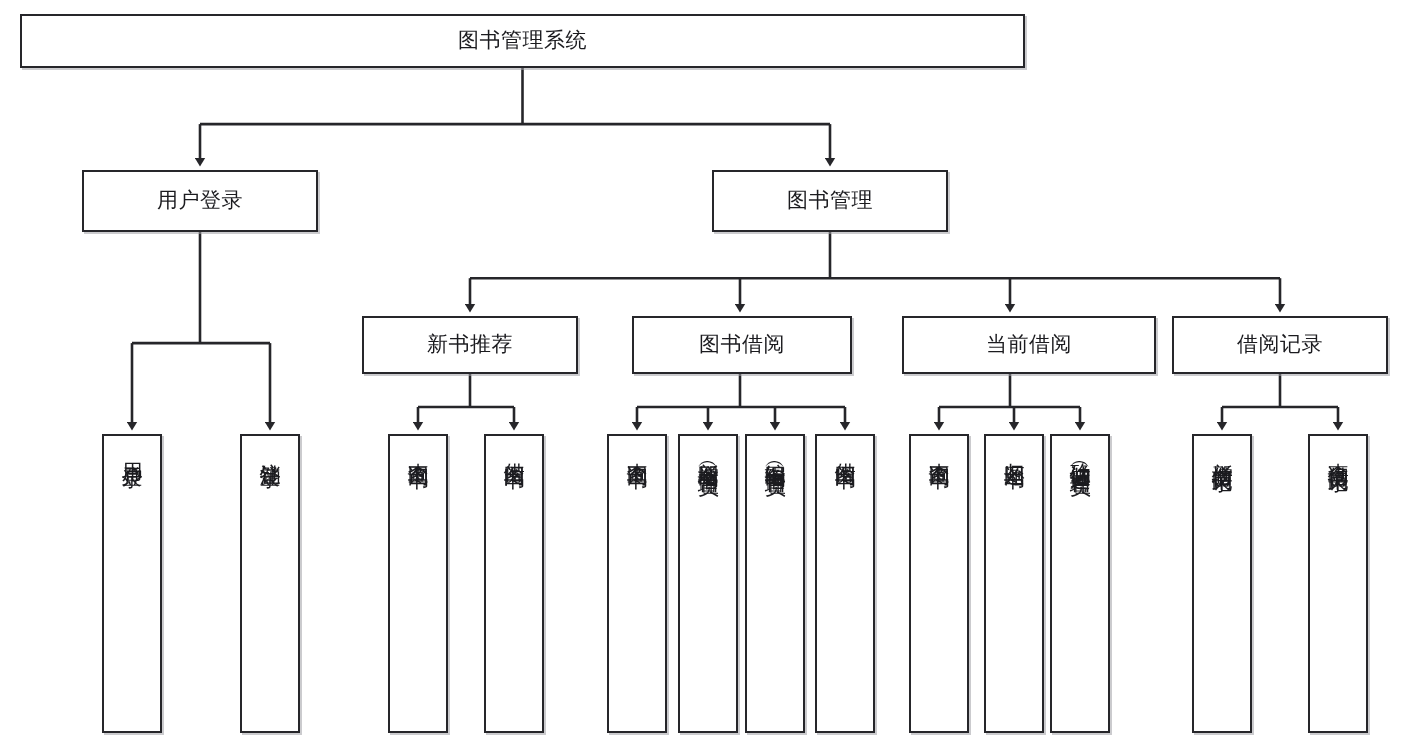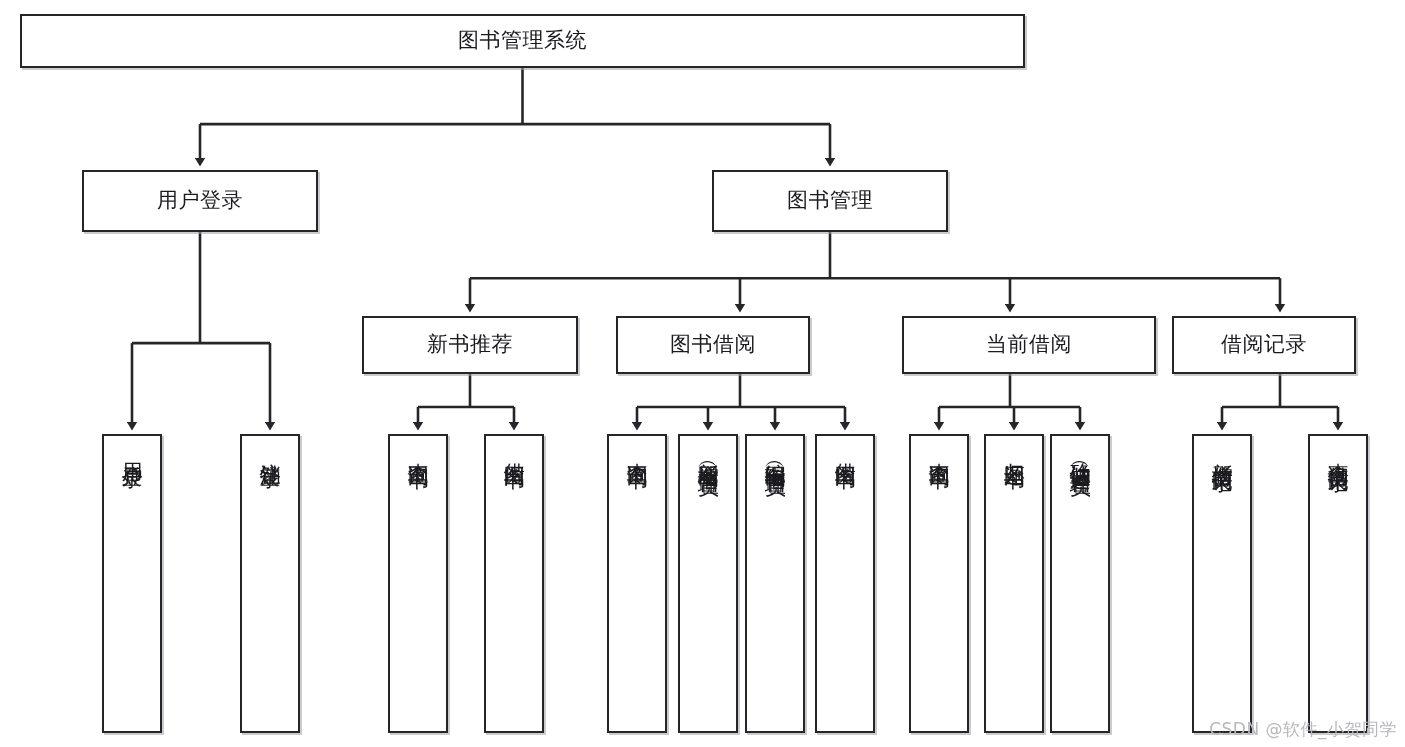--- a/index.html
+++ b/index.html
@@ -131,27 +131,27 @@
       </div>
       <div class="node h" style="left: 82px; top: 170px; width: 236px; height: 62px;">
         <span class="label">用户登录</span>
       </div>
       <div class="node h" style="left: 712px; top: 170px; width: 236px; height: 62px;">
         <span class="label">图书管理</span>
       </div>
       <div class="node h" style="left: 362px; top: 316px; width: 216px; height: 58px; align-items: center;">
         <span class="label">新书推荐</span>
       </div>
-      <div class="node h" style="left: 616px; top: 316px; width: 194px; height: 58px;">
+      <div class="node h" style="left: 632px; top: 316px; width: 220px; height: 58px;">
         <span class="label">图书借阅</span>
       </div>
       <div class="node h" style="left: 902px; top: 316px; width: 254px; height: 58px;">
         <span class="label">当前借阅</span>
       </div>
-      <div class="node h" style="left: 1172px; top: 316px; width: 184px; height: 58px;">
+      <div class="node h" style="left: 1172px; top: 316px; width: 216px; height: 58px;">
         <span class="label">借阅记录</span>
       </div>
       <div class="node v" style="left: 102px; top: 434px; width: 60px; height: 299px;">
         <span class="label">用户登录</span>
       </div>
       <div class="node v" style="left: 240px; top: 434px; width: 60px; height: 299px;">
         <span class="label">注销登录</span>
       </div>
       <div class="node v" style="left: 388px; top: 434px; width: 60px; height: 299px;">
         <span class="label">查询图书</span>
@@ -181,15 +181,14 @@
         <span class="label">确认归还（管理员）</span>
       </div>
       <div class="node v" style="left: 1192px; top: 434px; width: 60px; height: 299px;">
         <span class="label">新增借阅记录</span>
       </div>
       <div class="node v" style="left: 1308px; top: 434px; width: 60px; height: 299px;">
         <span class="label">查询借阅记录</span>
       </div>
     </div>
 
-  <div id="watermark">CSDN @软件_小贺同学</div>
 
 </div>
 
 </body></html>

